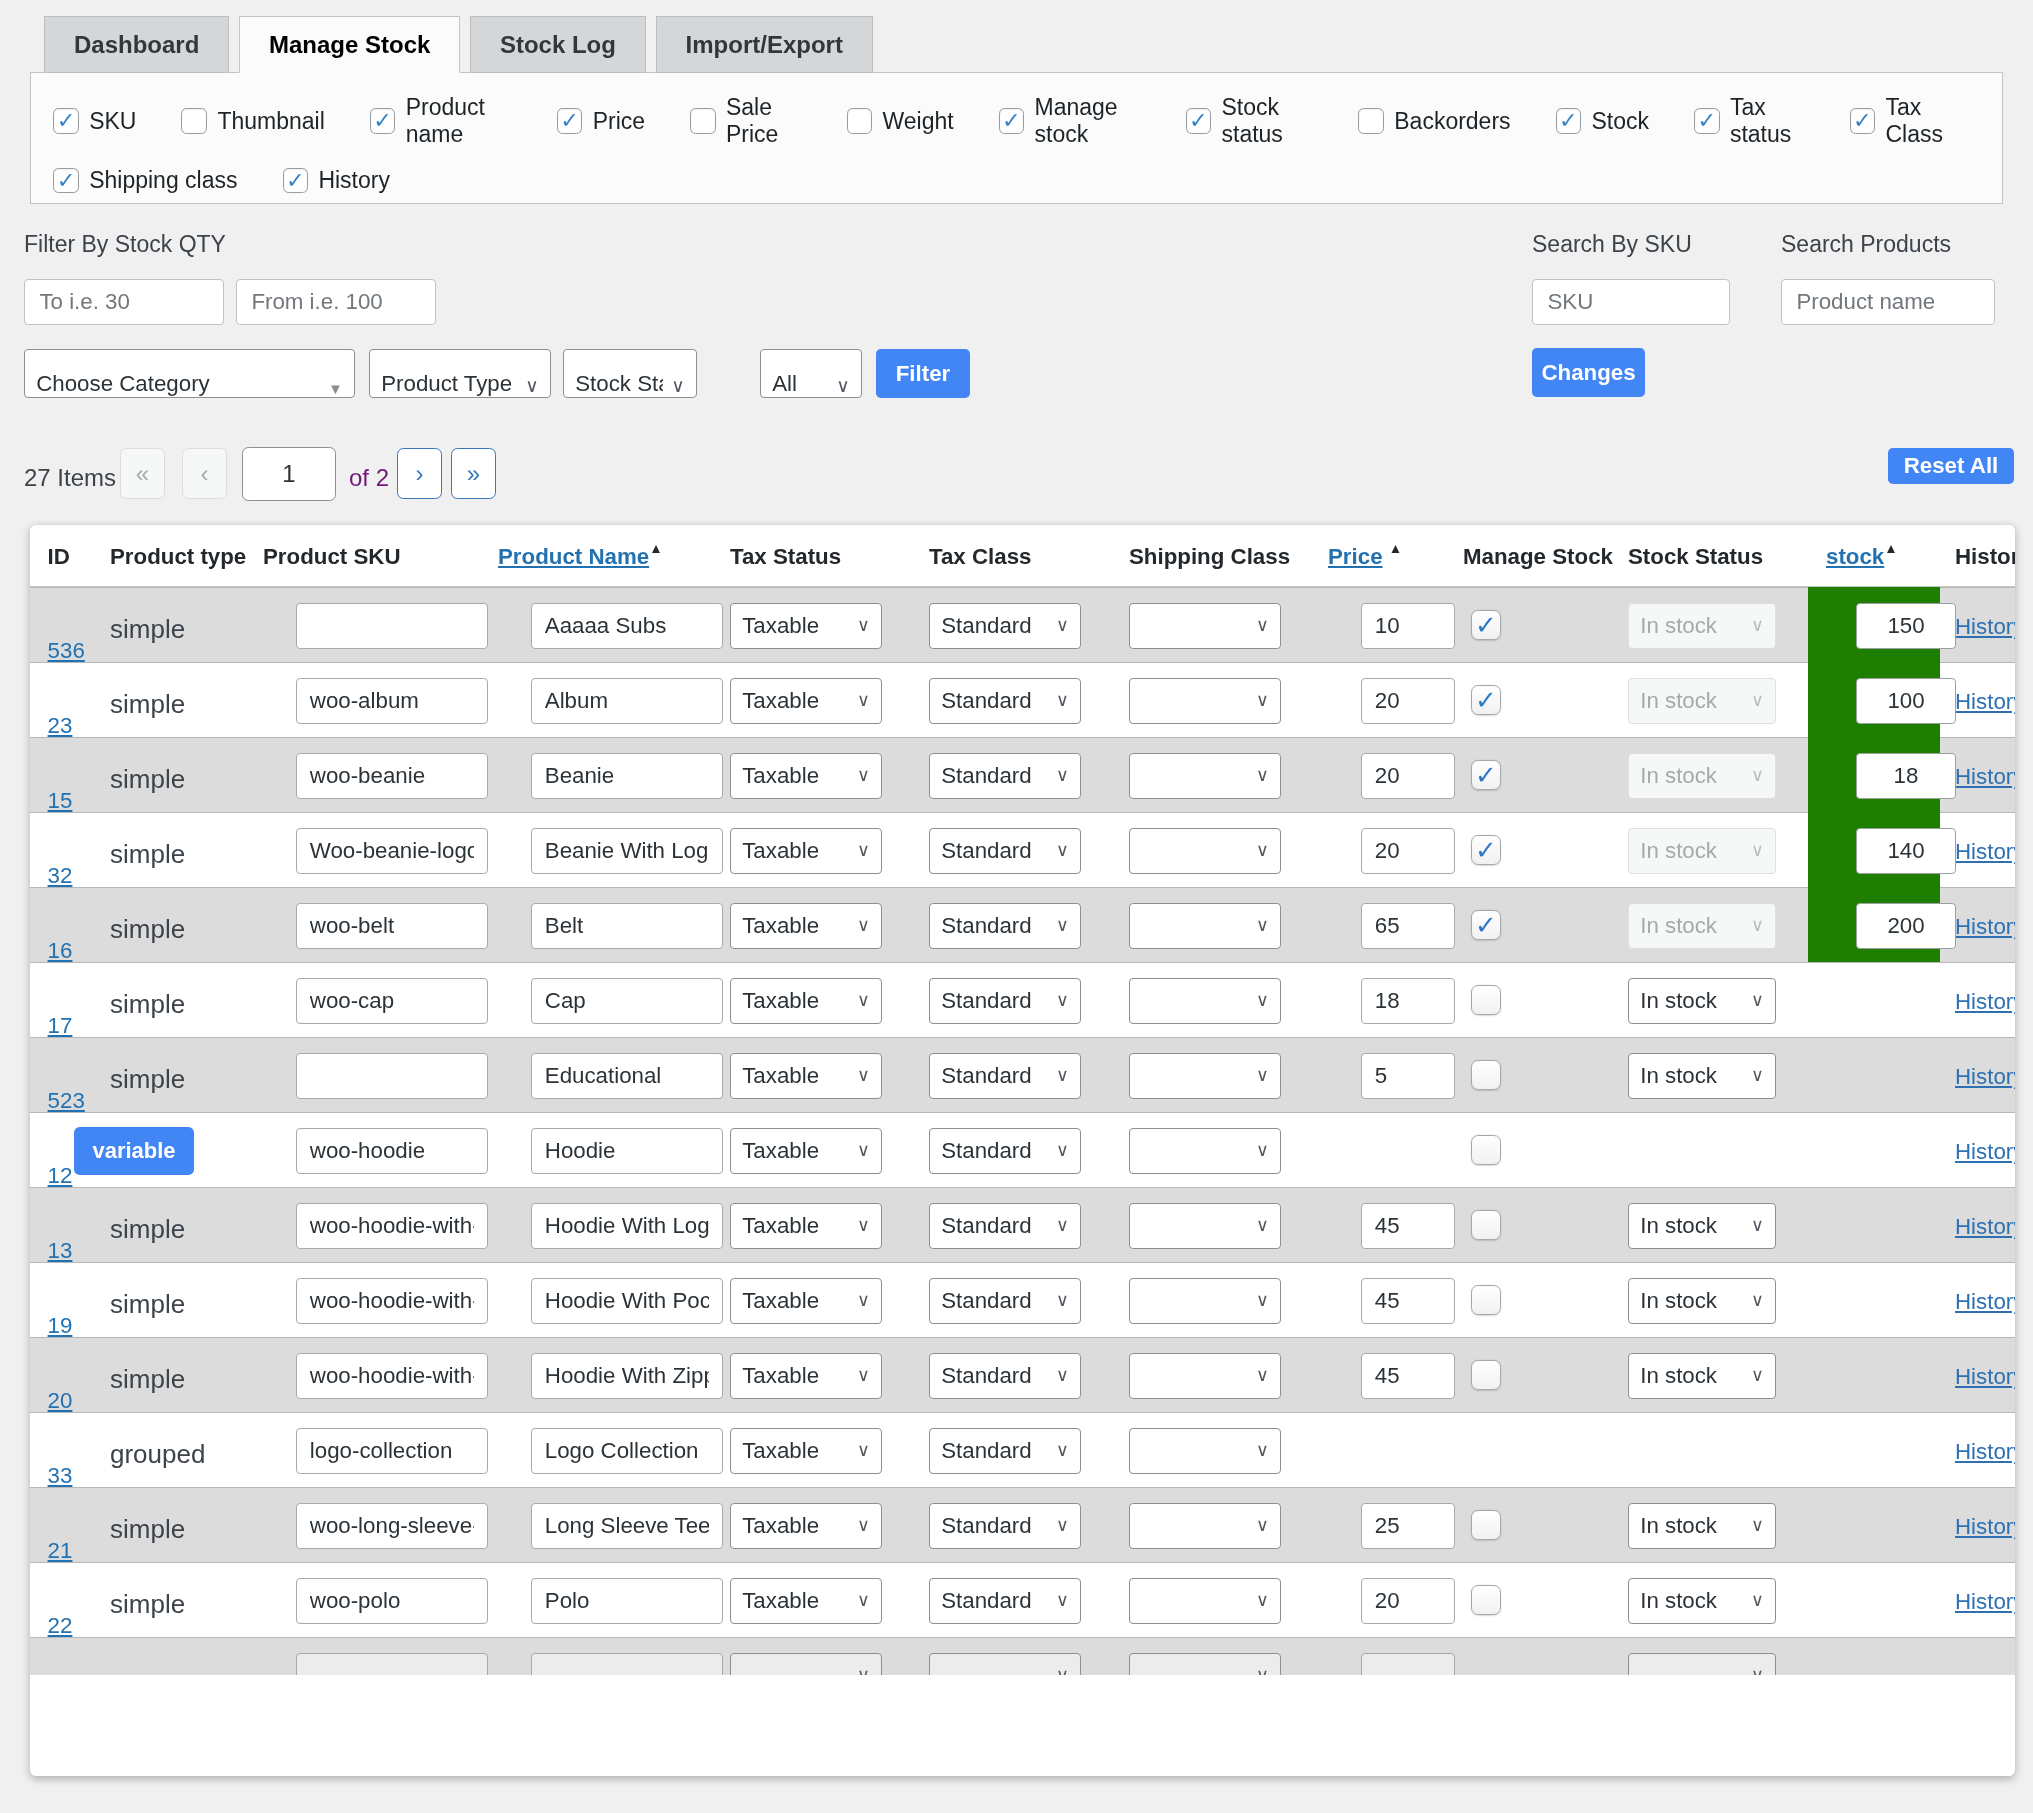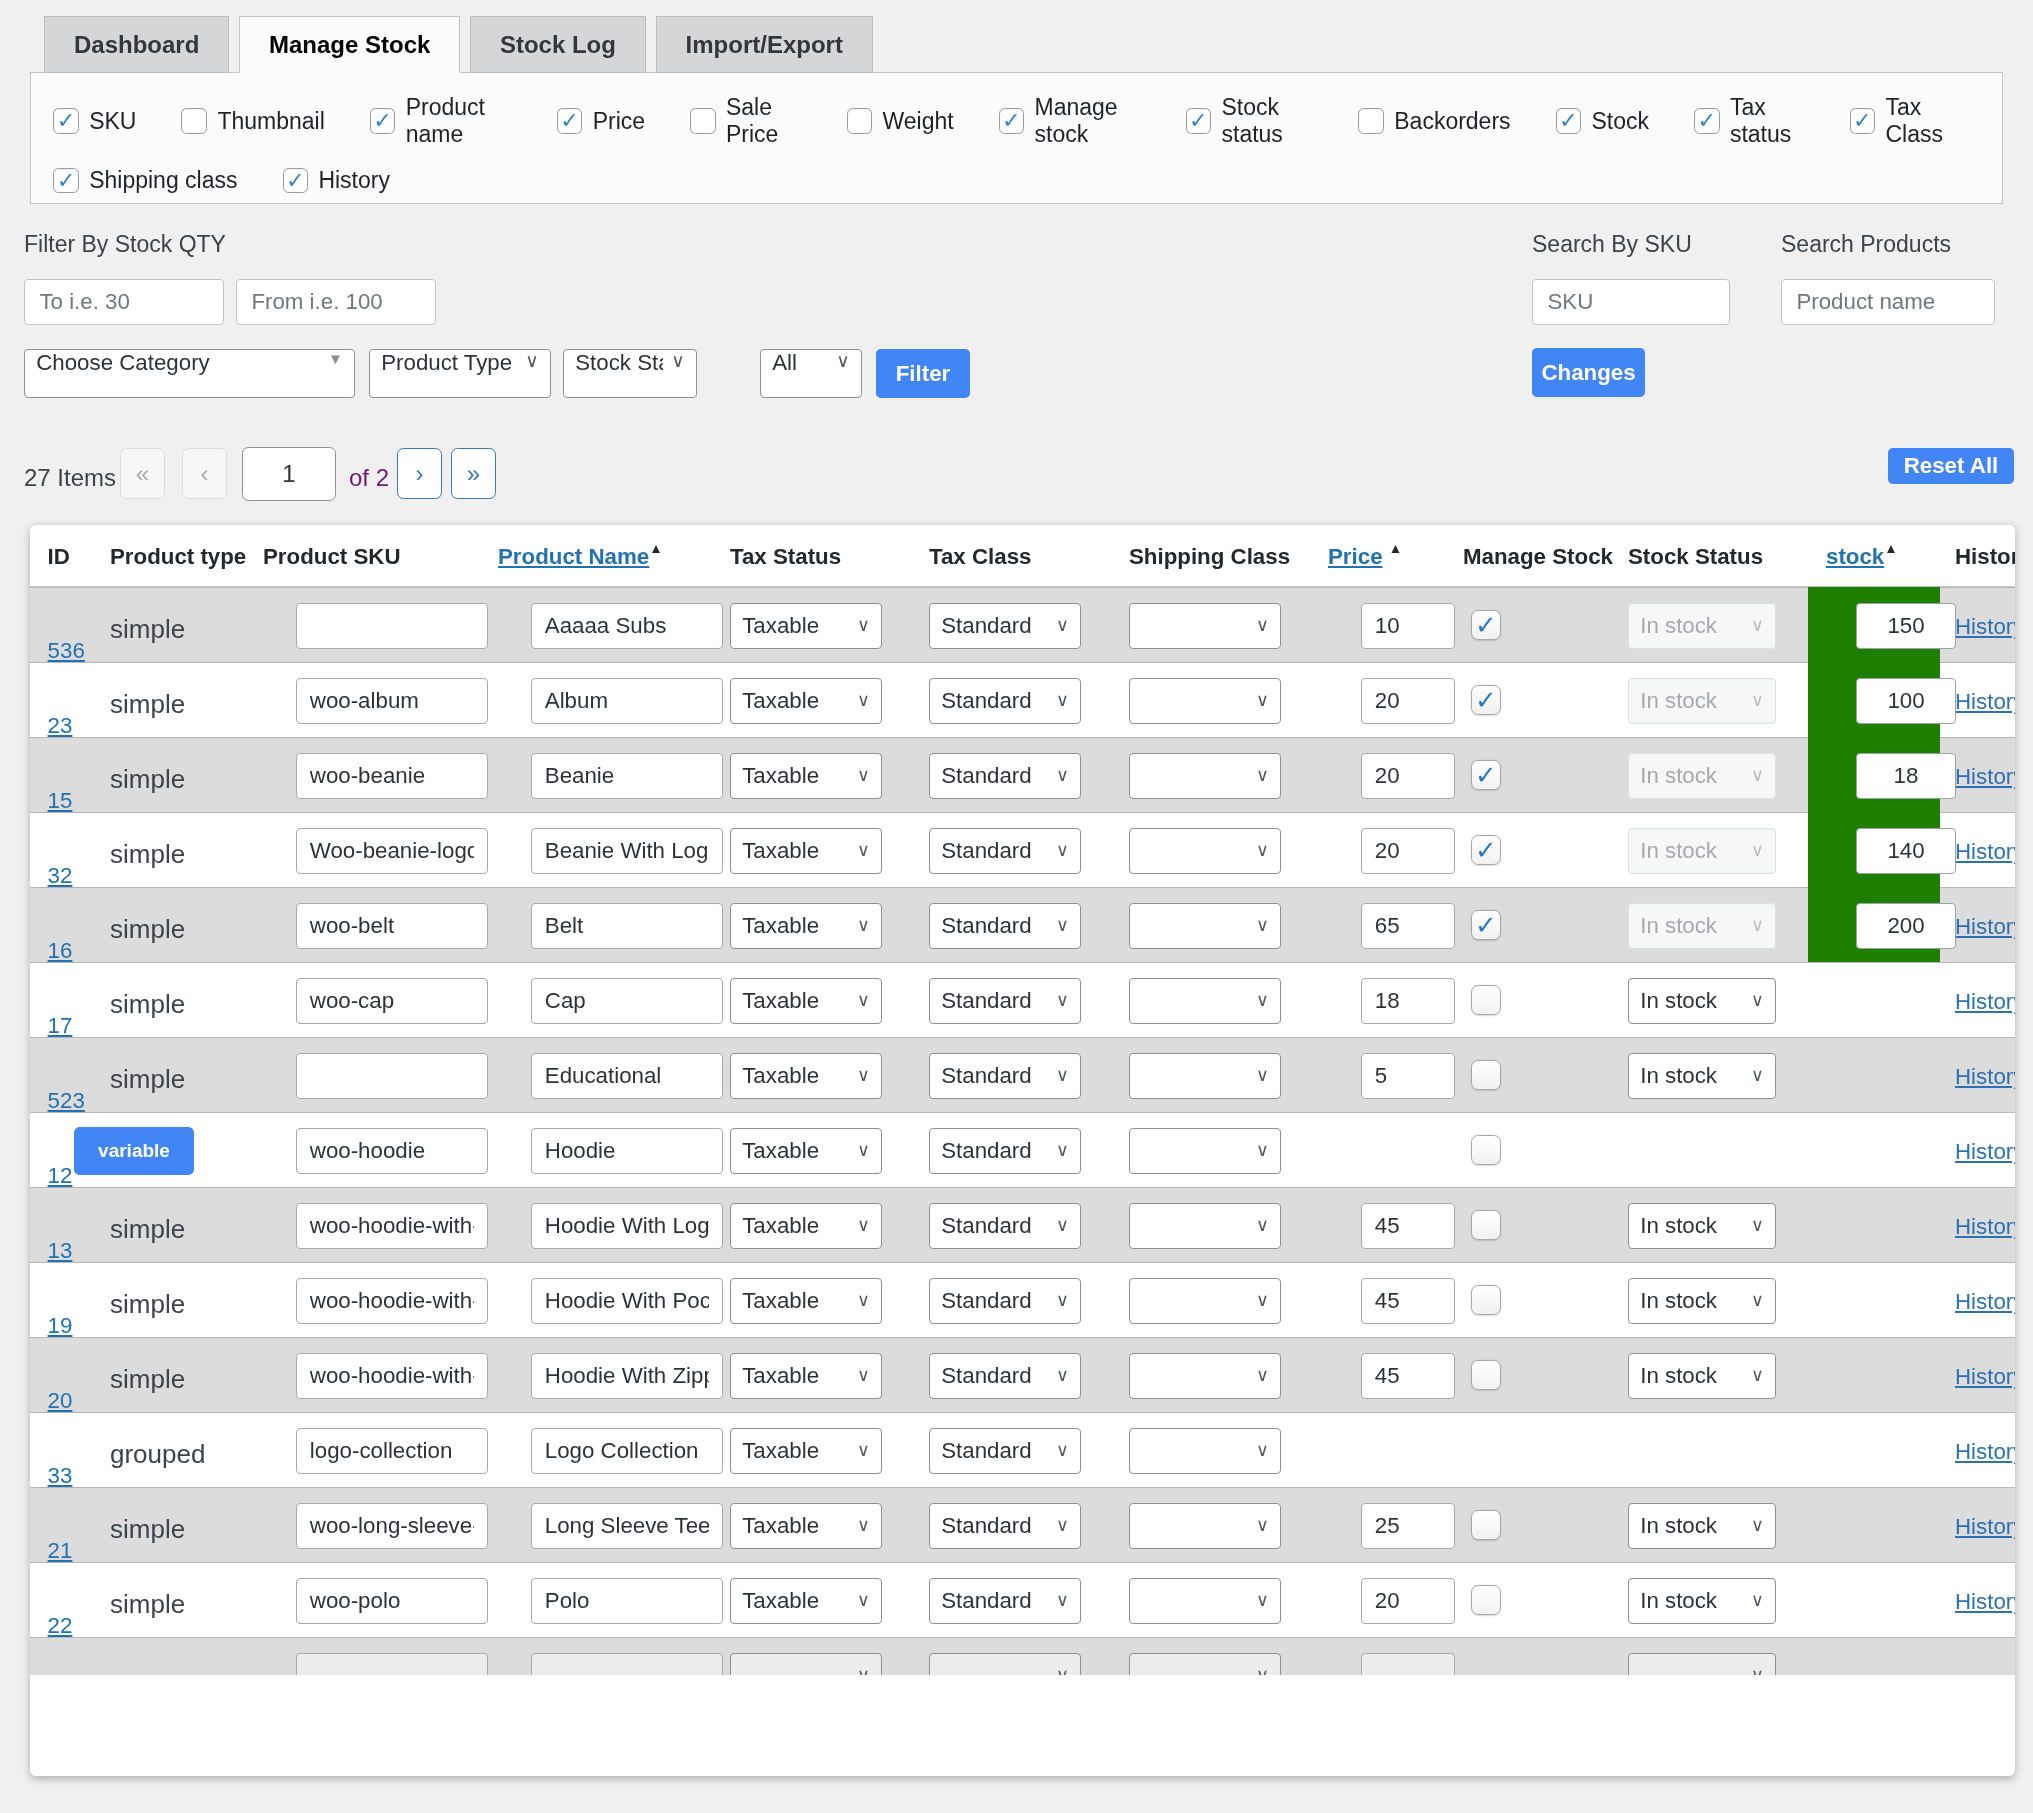--- a/index.html
+++ b/index.html
@@ -35,21 +35,21 @@
   
   .filter-area { position:relative; height:241px; }
   .flabel { position:absolute; font-size:23px; color:#3c434a; }
   .tin {
     position:absolute; height:46px; background:#fff; border:0.8px solid #c0c3c6; border-radius:4px;
     font-size:22.3px; color:#50575e; padding:0 14.4px; font-family:inherit;
   }
   .tin::placeholder { color:#72777c; opacity:1; }
   .fsel {
     position:absolute; height:49px; background:#fff; border:0.8px solid #8c8f94; border-radius:4px;
-    display:flex; align-items:flex-start; justify-content:space-between; padding:0 11.2px;
+    display:flex; align-items:flex-end; justify-content:space-between; padding:0 11.2px;
     font-size:22.3px; color:#2c3338; white-space:nowrap; overflow:hidden; cursor:pointer;
   }
   .fsel .chev { font-size:18.4px; color:#50575e; margin-left:8px; flex:0 0 auto; }
   .fsel .tri { font-size:15px; color:#8a8f94; margin-left:8px; flex:0 0 auto; }
   .btn {
     position:absolute; background:#4285f4; color:#fff; border:none; border-radius:4.8px;
     font-size:22.3px; font-weight:bold; cursor:pointer; font-family:inherit;
   }
   
   .pagebar { position:relative; height:80px; }
@@ -88,21 +88,21 @@
     display:flex; align-items:center; justify-content:space-between; padding:0 11.2px;
     font-size:22.3px; color:#2c3338; white-space:nowrap; overflow:hidden; cursor:pointer;
   }
   .rsel .chev { font-size:17.6px; color:#50575e; margin-left:6.4px; flex:0 0 auto; }
   .rsel.disabled { background:#f6f7f7; border-color:#dddfe1; color:#a7aaad; }
   .rsel.disabled .chev { color:#b8bcbf; }
   .c-id { position:absolute; left:17.6px; top:25.5px; font-size:22.3px; color:#2271b1; text-decoration:underline; cursor:pointer;margin-top:24px; }
   .c-type { position:absolute; left:80px; top:26px; font-size:26px; color:#3c434a; }
   .badge {
     position:absolute; left:44px; top:13.6px; width:120px; height:48px; background:#4285f4; border-radius:5.6px;
-    color:#fff; font-size:19px; font-weight:bold; display:flex; align-items:center; justify-content:center; cursor:default;
+    color:#fff; font-size:22px; font-weight:bold; display:flex; align-items:center; justify-content:center; cursor:default;
   }
   .c-sku   { left:233px;  width:192px; }
   .c-name  { left:468px;  width:192px; }
   .c-tax   { left:700px;  width:152px; }
   .c-class { left:899px; width:152px; }
   .c-ship  { left:1099px; width:152px; }
   .c-price { left:1298px; width:94px; }
   .rcb { position:absolute; left:1441px; top:21.5px; width:30px; height:30px; border-radius:7.2px; border:1.6px solid #a3a8ac;
          background:linear-gradient(#ffffff,#f1f1f1); display:flex; align-items:center; justify-content:center;
          box-shadow:0 0.8px 1.6px rgba(0,0,0,.15); cursor:pointer; }

